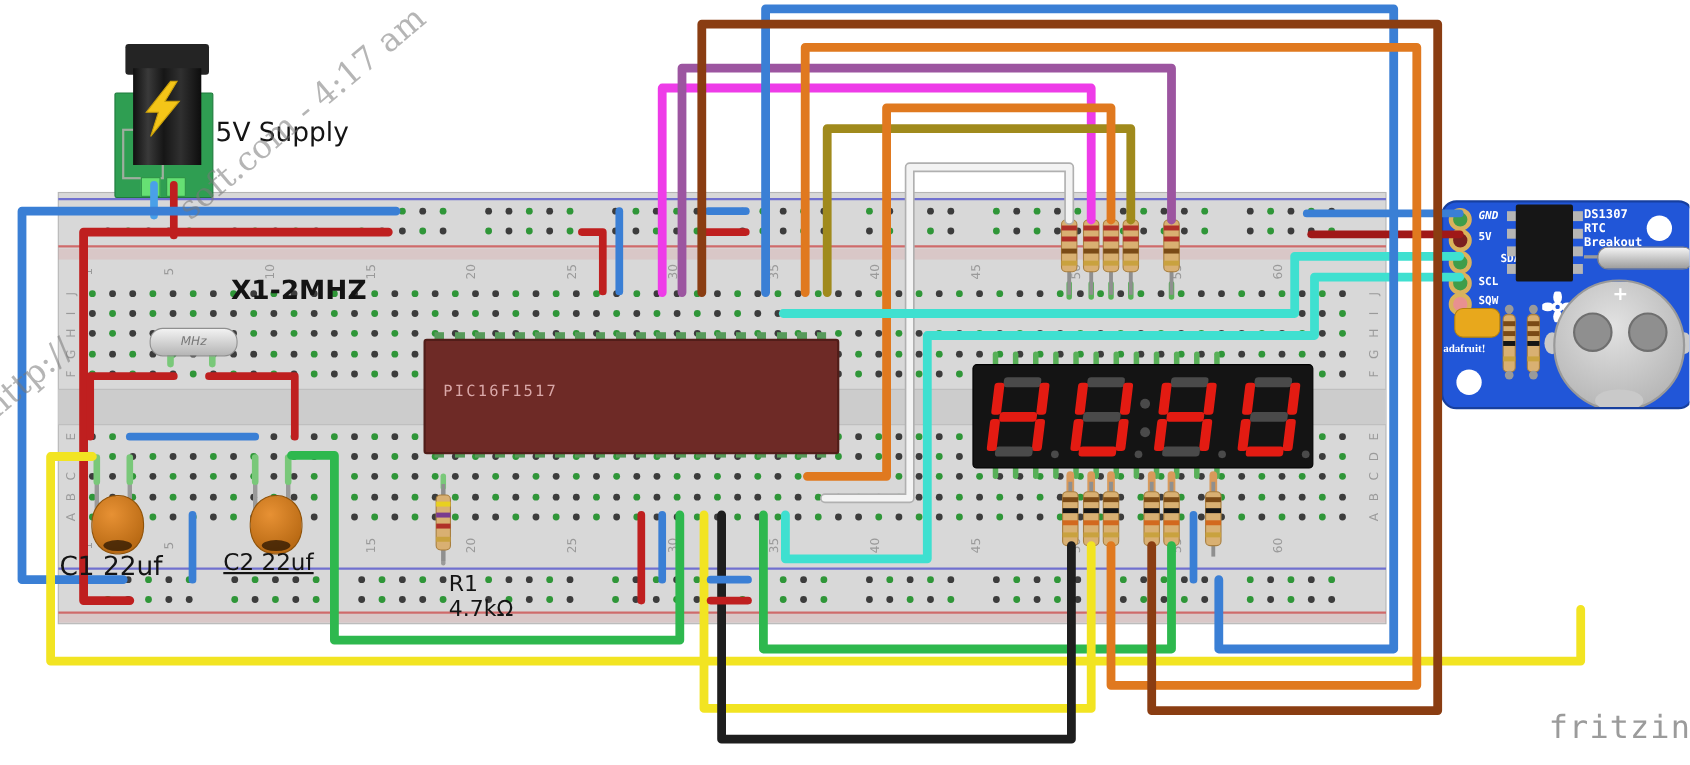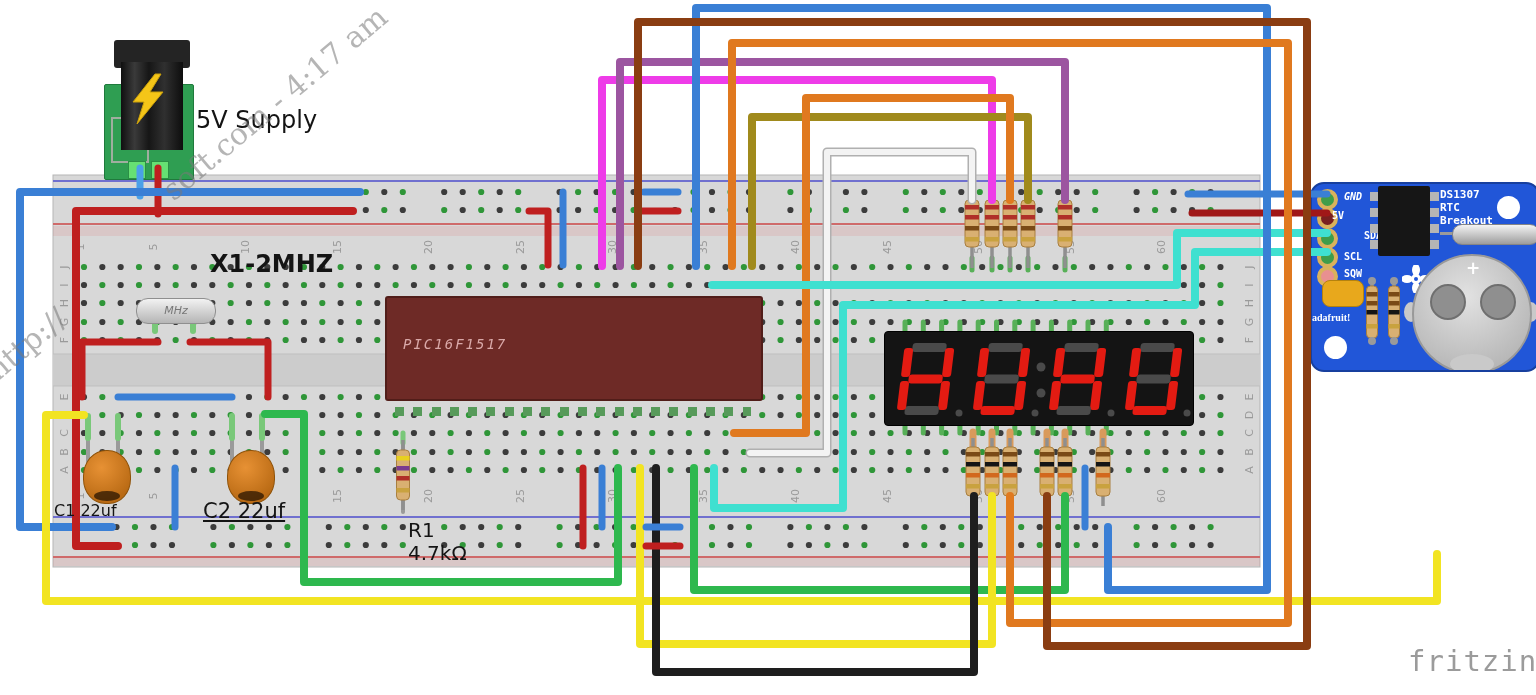--- a/index.html
+++ b/index.html
@@ -1009,21 +1009,21 @@
 
   <div class="abs cap" style="left:83px;top:450px;width:46px;height:52px;">
     <div class="abs cap-shadow" style="left:10px;top:40px;width:26px;height:10px;"></div>
   </div>
   <div class="abs cap" style="left:227px;top:450px;width:46px;height:52px;">
     <div class="abs cap-shadow" style="left:10px;top:40px;width:26px;height:10px;"></div>
   </div>
 
   <div class="abs pic-pins" style="left:395px;top:302px;width:356px;height:9px;"></div>
   <div class="abs pic-pins" style="left:395px;top:407px;width:356px;height:9px;"></div>
-  <div class="abs pic" style="left:385px;top:296px;width:374px;height:101px;font-style:italic;">
+  <div class="abs pic" style="left:385px;top:308px;width:374px;height:101px;">
     <span class="abs pic-label" style="left:16px;top:38px;">PIC16F1517</span>
   </div>
 
   <div class="abs sevenseg" style="left:884px;top:331px;width:308px;height:93px;">
     <svg id="disp-svg" width="308" height="93">
         <g transform="translate(20,11) skewX(-7)">
           <rect x="8" y="0" width="34" height="9" rx="3" fill="#4a4a4a"></rect>
           <rect x="41" y="5" width="9" height="29" rx="3" fill="#e31b12"></rect>
           <rect x="41" y="38" width="9" height="29" rx="3" fill="#e31b12"></rect>
           <rect x="8" y="63" width="34" height="9" rx="3" fill="#4a4a4a"></rect>
@@ -1067,21 +1067,21 @@
       </svg>
   </div>
 
   <div class="abs rtc" style="left:1310px;top:182px;width:226px;height:186px;">
     <div class="abs rtc-pin" style="left: 5px; top: 5px; background: rgb(63, 157, 74);"></div>
     <div class="abs rtc-pin" style="left: 5px; top: 24px; background: rgb(122, 32, 32);"></div>
     <div class="abs rtc-pin" style="left: 5px; top: 44px; background: rgb(63, 157, 74);"></div>
     <div class="abs rtc-pin" style="left: 5px; top: 63px; background: rgb(63, 157, 74);"></div>
     <div class="abs rtc-pin" style="left: 5px; top: 82px; background: rgb(232, 144, 144);"></div>
     <span class="abs rtc-lbl" style="left:32px;top:7px;font-style:italic;">GND</span>
-    <span class="abs rtc-lbl" style="left:20px;top:26px;">5V</span>
+    <span class="abs rtc-lbl" style="left:32px;top:26px;">5V</span>
     <span class="abs rtc-lbl" style="left:32px;top:46px;padding-left:20px;">SDA</span>
     <span class="abs rtc-lbl" style="left:32px;top:67px;">SCL</span>
     <span class="abs rtc-lbl" style="left:32px;top:84px;">SQW</span>
 
     <div class="abs chip-nub" style="left:58px;top:8px;width:10px;height:9px;"></div>
     <div class="abs chip-nub" style="left:58px;top:24px;width:10px;height:9px;"></div>
     <div class="abs chip-nub" style="left:58px;top:40px;width:10px;height:9px;"></div>
     <div class="abs chip-nub" style="left:58px;top:56px;width:10px;height:9px;"></div>
     <div class="abs chip-nub" style="left:117px;top:8px;width:10px;height:9px;"></div>
     <div class="abs chip-nub" style="left:117px;top:24px;width:10px;height:9px;"></div>
@@ -1249,21 +1249,21 @@
       <polyline points="714,468 714,508 843,508 843,305 1195,305 1195,252 1327,252" fill="none" stroke="#3fe0d0" stroke-width="8" stroke-linecap="round" stroke-linejoin="round"></polyline>
       <polyline points="1188,194 1327,194" fill="none" stroke="#3a7fd5" stroke-width="7" stroke-linecap="round" stroke-linejoin="round"></polyline>
       <polyline points="1192,213 1327,213" fill="none" stroke="#a01818" stroke-width="7" stroke-linecap="round" stroke-linejoin="round"></polyline>
       <polyline points="696,266 696,8 1267,8 1267,590 1108,590 1108,527" fill="none" stroke="#3a7fd5" stroke-width="8" stroke-linecap="round" stroke-linejoin="round"></polyline>
       <polyline points="732,266 732,43 1288,43 1288,623 1010,623 1010,496" fill="none" stroke="#e0791f" stroke-width="8" stroke-linecap="round" stroke-linejoin="round"></polyline>
       <polyline points="638,266 638,22 1307,22 1307,646 1047,646 1047,496" fill="none" stroke="#8a3d12" stroke-width="8" stroke-linecap="round" stroke-linejoin="round"></polyline>
     </svg>
 
   <span class="lbl" style="left:196px;top:106px;font-size:24px;font-weight:500;">5V Supply</span>
   <span class="lbl" style="left:210px;top:250px;font-size:24px;font-weight:bold;">X1-2MHZ</span>
-  <span class="lbl" style="left:54px;top:501px;font-size:16px;">C1 22uf</span>
+  <span class="lbl" style="left:54px;top:501px;font-size:24px;">C1 22uf</span>
   <span class="lbl" style="left:203px;top:499px;font-size:21px;text-decoration:underline;">C2 22uf</span>
   <span class="lbl" style="left:408px;top:518px;font-size:20px;">R1</span>
   <span class="lbl" style="left:408px;top:541px;font-size:20px;">4.7kΩ</span>
 
   <span class="wm" style="left:2px;top:352px;">http://</span>
   <span class="wm" style="left:178px;top:172px;">soft.com - 4:17 am</span>
 
   <span class="lbl mono" style="left:1408px;top:644px;font-size:29px;color:#9b9b9b;letter-spacing:1px;">fritzing</span>
 </div>
 

